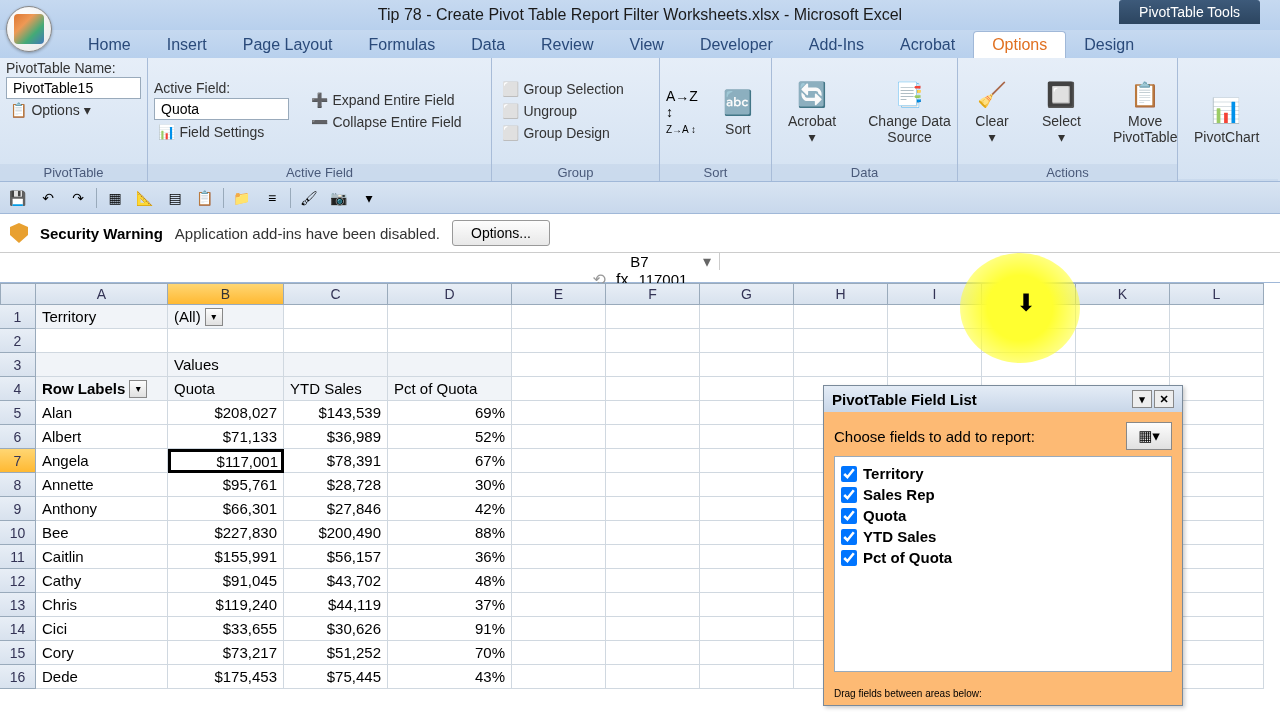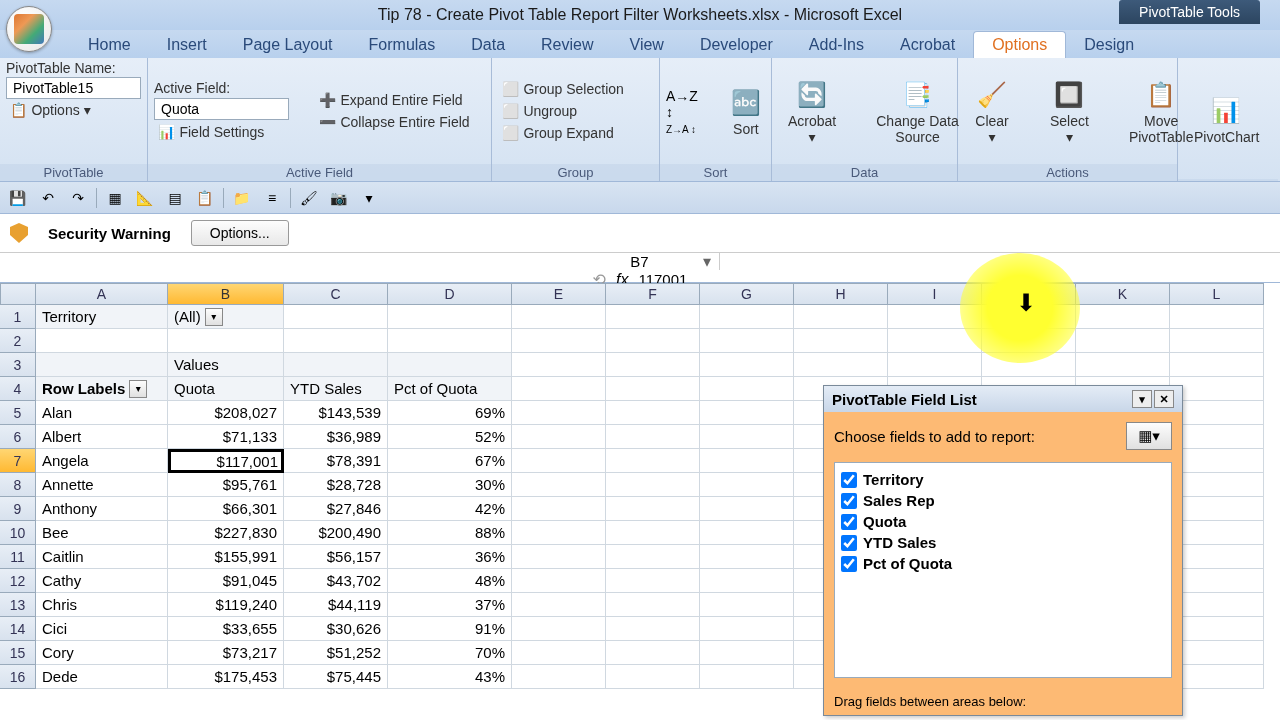--- a/index.html
+++ b/index.html
@@ -13,48 +13,48 @@
 .contextual-tab { position: absolute; right: 20px; top: 0; background: linear-gradient(#3d5a7a, #2c4560); color: #fff; padding: 4px 20px; font-size: 14px; border-radius: 3px 3px 0 0; }
 
 
 .ribbon-tabs { background: linear-gradient(#c6d9f0, #b8d0ed); height: 28px; display: flex; align-items: flex-end; padding-left: 70px; gap: 0; }
 .ribbon-tab { padding: 4px 18px; font-size: 16px; color: #2a4a7a; cursor: pointer; border-radius: 4px 4px 0 0; }
 .ribbon-tab.active { background: #fff; border-top: 1px solid #a0b8d8; border-left: 1px solid #a0b8d8; border-right: 1px solid #a0b8d8; color: #e07020; font-weight: 500; }
 
 
 .ribbon { background: linear-gradient(#e6eef8, #d4e2f2); height: 124px; border-bottom: 1px solid #a0b8d8; display: flex; }
 .ribbon-group { border-right: 1px solid #a8bcd8; display: flex; flex-direction: column; }
-.ribbon-group-body { flex: 1; display: flex; align-items: center; padding: 2px 6px; gap: 20px; }
+.ribbon-group-body { flex: 1; display: flex; align-items: center; padding: 2px 6px; gap: 12px; }
 .ribbon-group-label { text-align: center; font-size: 13px; color: #4a5a7a; padding: 1px 0; background: rgba(180,200,225,0.3); }
 
 .field-col { display: flex; flex-direction: column; gap: 2px; }
 .field-label { font-size: 14px; color: #333; }
 .field-input { background: #fff; border: 1px solid #9ab; padding: 2px 6px; font-size: 14px; width: 135px; }
 .small-btn { display: flex; align-items: center; gap: 4px; padding: 2px 4px; font-size: 14px; color: #333; border-radius: 3px; }
 .big-btn { display: flex; flex-direction: column; align-items: center; padding: 4px 10px; font-size: 14px; color: #333; border-radius: 3px; }
 .big-btn-icon { width: 36px; height: 36px; display: flex; align-items: center; justify-content: center; font-size: 24px; }
 
 
 .qat { background: linear-gradient(#d8e4f2, #c8d8ec); height: 32px; display: flex; align-items: center; padding: 0 6px; gap: 6px; border-bottom: 1px solid #a0b8d8; }
 .qat-btn { width: 24px; height: 24px; display: flex; align-items: center; justify-content: center; border-radius: 3px; font-size: 14px; }
 
 
-.security-bar { background: #fff; padding: 6px 10px; display: flex; align-items: center; gap: 20px; border-bottom: 1px solid #ccc; }
+.security-bar { background: #fff; padding: 6px 10px; display: flex; align-items: center; gap: 12px; border-bottom: 1px solid #ccc; }
 .shield { width: 18px; height: 20px; background: #e8a030; clip-path: polygon(50% 0, 100% 20%, 100% 60%, 50% 100%, 0 60%, 0 20%); }
 .sec-title { font-weight: bold; font-size: 15px; }
 .sec-msg { font-size: 15px; color: #333; }
 .sec-btn { padding: 4px 18px; border: 1px solid #999; background: linear-gradient(#fdfdfd, #e8e8e8); font-size: 14px; border-radius: 3px; }
 
 
 .formula-bar { display: flex; align-items: center; height: 30px; border-bottom: 1px solid #a0b8d8; flex-direction: column; }
 .name-box { width: 160px; display: flex; align-items: center; justify-content: center; background: #fff; border-right: 1px solid #ccc; height: 100%; position: relative; }
 .name-box-text { font-size: 15px; }
 .name-box-arrow { position: absolute; right: 8px; color: #666; }
 .fx-area { display: flex; align-items: center; gap: 10px; padding: 0 12px; }
-.fx-icon { font-style: italic; font-size: 16px; }
+.fx-icon { font-size: 16px; }
 .formula-val { font-size: 15px; }
 
 
 .grid-wrap { position: relative; }
 .col-headers { display: flex; height: 22px; }
 .corner { width: 36px; background: linear-gradient(#e8eef6, #d8e2ee); border: 1px solid #9ab; }
 .col-h { background: linear-gradient(#e8eef6, #d8e2ee); border-right: 1px solid #9ab; border-bottom: 1px solid #9ab; border-top: 1px solid #9ab; display: flex; align-items: center; justify-content: center; font-size: 14px; color: #335; }
 .col-h.sel { background: linear-gradient(#ffd673, #ffb932); color: #333; }
 .row { display: flex; height: 24px; }
 .row-h { width: 36px; background: linear-gradient(#e8eef6, #d8e2ee); border-right: 1px solid #9ab; border-bottom: 1px solid #9ab; display: flex; align-items: center; justify-content: center; font-size: 14px; color: #335; }
@@ -68,26 +68,26 @@
 
 .highlight { position: absolute; width: 120px; height: 110px; border-radius: 50%; background: radial-gradient(circle, #ffff30 40%, rgba(255,255,48,0.6) 70%, rgba(255,255,48,0) 100%); pointer-events: none; z-index: 5; }
 .cursor-arrow { position: absolute; font-size: 24px; color: #000; z-index: 6; }
 
 
 .fieldlist { position: absolute; left: 823px; top: 385px; width: 360px; background: #fdba74; border: 1px solid #7a8a9a; box-shadow: 2px 2px 4px rgba(0,0,0,0.2); z-index: 20; }
 .fl-title { background: linear-gradient(#e4ecf6, #c8d6e8); padding: 4px 8px; font-weight: bold; font-size: 15px; display: flex; align-items: center; }
 .fl-title-text { flex: 1; }
 .fl-close, .fl-min { width: 20px; height: 18px; border: 1px solid #888; background: #eee; display: flex; align-items: center; justify-content: center; font-size: 11px; margin-left: 2px; }
 .fl-body { padding: 10px; }
-.fl-label { font-size: 15px; margin-bottom: 12px; display: flex; align-items: center; }
+.fl-label { font-size: 15px; margin-bottom: 6px; display: flex; align-items: center; }
 .fl-layout-btn { margin-left: auto; width: 46px; height: 28px; border: 1px solid #888; background: linear-gradient(#fdfdfd,#e0e0e0); display: flex; align-items: center; justify-content: center; }
 .fl-fields { background: #fff; border: 1px solid #9ab; padding: 6px; height: 216px; }
 .fl-field { display: flex; align-items: center; gap: 6px; font-size: 15px; font-weight: bold; padding: 2px 0; }
 .fl-field input { width: 16px; height: 16px; }
-.fl-drag { padding: 6px 10px; font-size: 13px; }
+.fl-drag { padding: 6px 10px; font-size: 10px; }
 
 
 .cA { width: 132px; } .cB { width: 116px; } .cC { width: 104px; } .cD { width: 124px; }
 .cE, .cF, .cG, .cH, .cI, .cJ, .cK, .cL { width: 94px; }
 </style>
 </head>
 <body>
 
 <div class="title-bar">
   <div class="office-btn">
@@ -135,21 +135,21 @@
       </div>
     </div>
     <div class="ribbon-group-label">Active Field</div>
   </div>
 
   <div class="ribbon-group" style="width:168px">
     <div class="ribbon-group-body">
         <div class="field-col">
       <div class="small-btn">⬜ <span>Group Selection</span></div>
       <div class="small-btn">⬜ <span>Ungroup</span></div>
-      <div class="small-btn">⬜ <span>Group Expand</span></div>
+      <div class="small-btn">⬜ <span>Group Design</span></div>
     </div>
       </div>
     <div class="ribbon-group-label">Group</div>
   </div>
 
   <div class="ribbon-group" style="width:112px">
     <div class="ribbon-group-body">
       <div class="field-col" style="gap:4px">
         <div style="font-size:14px">A→Z ↕</div>
         <div style="font-size:10px">Z→A ↕</div>
@@ -224,20 +224,21 @@
   <div class="qat-btn">≡</div>
   <div style="width:1px;height:20px;background:#9ab"></div>
   <div class="qat-btn">🖌</div>
   <div class="qat-btn">📷</div>
   <div class="qat-btn">▾</div>
 </div>
 
 <div class="security-bar">
   <div class="shield"></div>
   <span class="sec-title">Security Warning</span>
+  <span class="sec-msg">Application add-ins have been disabled.</span>
   <button class="sec-btn">Options...</button>
 </div>
 
 <div class="formula-bar">
   <div class="name-box">
     <span class="name-box-text">B7</span>
     <span class="name-box-arrow">▾</span>
   </div>
   <div class="fx-area">
     <span style="color:#999">⟲</span>

